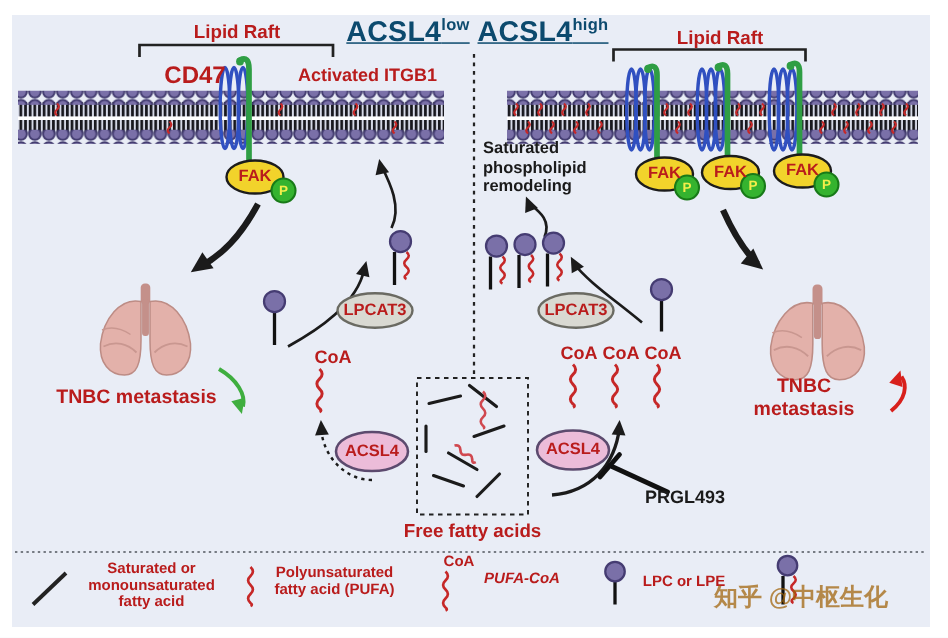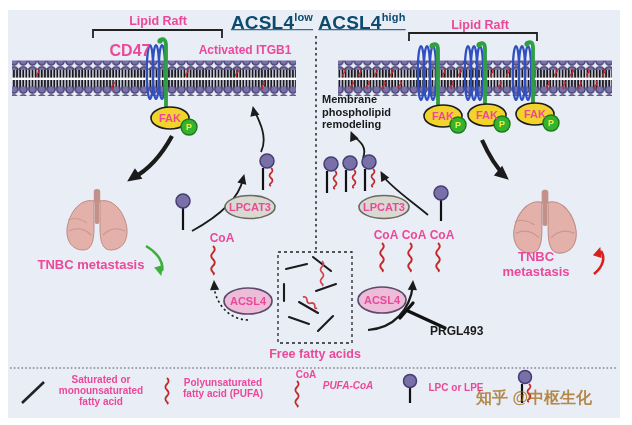--- a/index.html
+++ b/index.html
@@ -1,20 +1,20 @@
 <!DOCTYPE html>
 <html><head>
 <meta charset="utf-8">
 <style>
   html,body{margin:0;padding:0;background:#ffffff;}
   .stage{position:relative;width:632px;height:425px;background:#ffffff;overflow:hidden;
          font-family:"Liberation Sans",sans-serif;}
   .panel{position:absolute;left:8px;top:10px;width:612px;height:408px;background:#e9edf6;}
   svg.gfx{position:absolute;left:0;top:0;}
-  .t{position:absolute;transform:translate(-50%,-50%);font-weight:bold;color:#ec4899;
+  .t{position:absolute;transform:translate(-50%,-50%);font-weight:bold;color:#b91c1c;
      white-space:pre-line;text-align:center;line-height:1.12;}
   .tl{position:absolute;font-weight:bold;color:#1a1a1a;white-space:pre-line;text-align:left;line-height:1.15;}
   .red-title{color:#0c4a6e;font-size:19px;letter-spacing:.2px;text-decoration:underline;}
   .red-title sup{font-size:11px;}
   .wm{position:absolute;left:476px;top:388px;font-size:16px;font-weight:bold;
       color:#a16207;opacity:.72;white-space:nowrap;}
 </style>
 </head>
 <body>
 
@@ -254,21 +254,21 @@
   </svg>
 
   <div class="t red-title" style="left:272px;top:22px;"><span>ACSL4</span><sup>low</sup></div>
   <div class="t red-title" style="left:362px;top:22px;"><span>ACSL4</span><sup>high</sup></div>
 
   <div class="t" style="left:158px;top:21px;font-size:12.5px;">Lipid Raft</div>
   <div class="t" style="left:480px;top:25px;font-size:12.5px;">Lipid Raft</div>
   <div class="t" style="left:130px;top:51px;font-size:16px;">CD47</div>
   <div class="t" style="left:221px;top:51px;font-size:12px;margin-left:24px;">Activated ITGB1</div>
 
-  <div class="tl" style="left:322px;top:93px;font-size:11px;">Membrane
+  <div class="tl" style="left:322px;top:93px;font-size:11px;">Saturated
 phospholipid
 remodeling</div>
 
   <div class="t" style="left:170px;top:118px;font-size:11px;">FAK</div>
   <div class="t" style="left:189px;top:127px;font-size:9px;color:#f4ee4a;">P</div>
   <div class="t" style="left:443px;top:116px;font-size:11px;">FAK</div>
   <div class="t" style="left:458px;top:125px;font-size:9px;color:#f4ee4a;">P</div>
   <div class="t" style="left:487px;top:115px;font-size:11px;">FAK</div>
   <div class="t" style="left:502px;top:124px;font-size:9px;color:#f4ee4a;">P</div>
   <div class="t" style="left:535px;top:114px;font-size:11px;">FAK</div>

